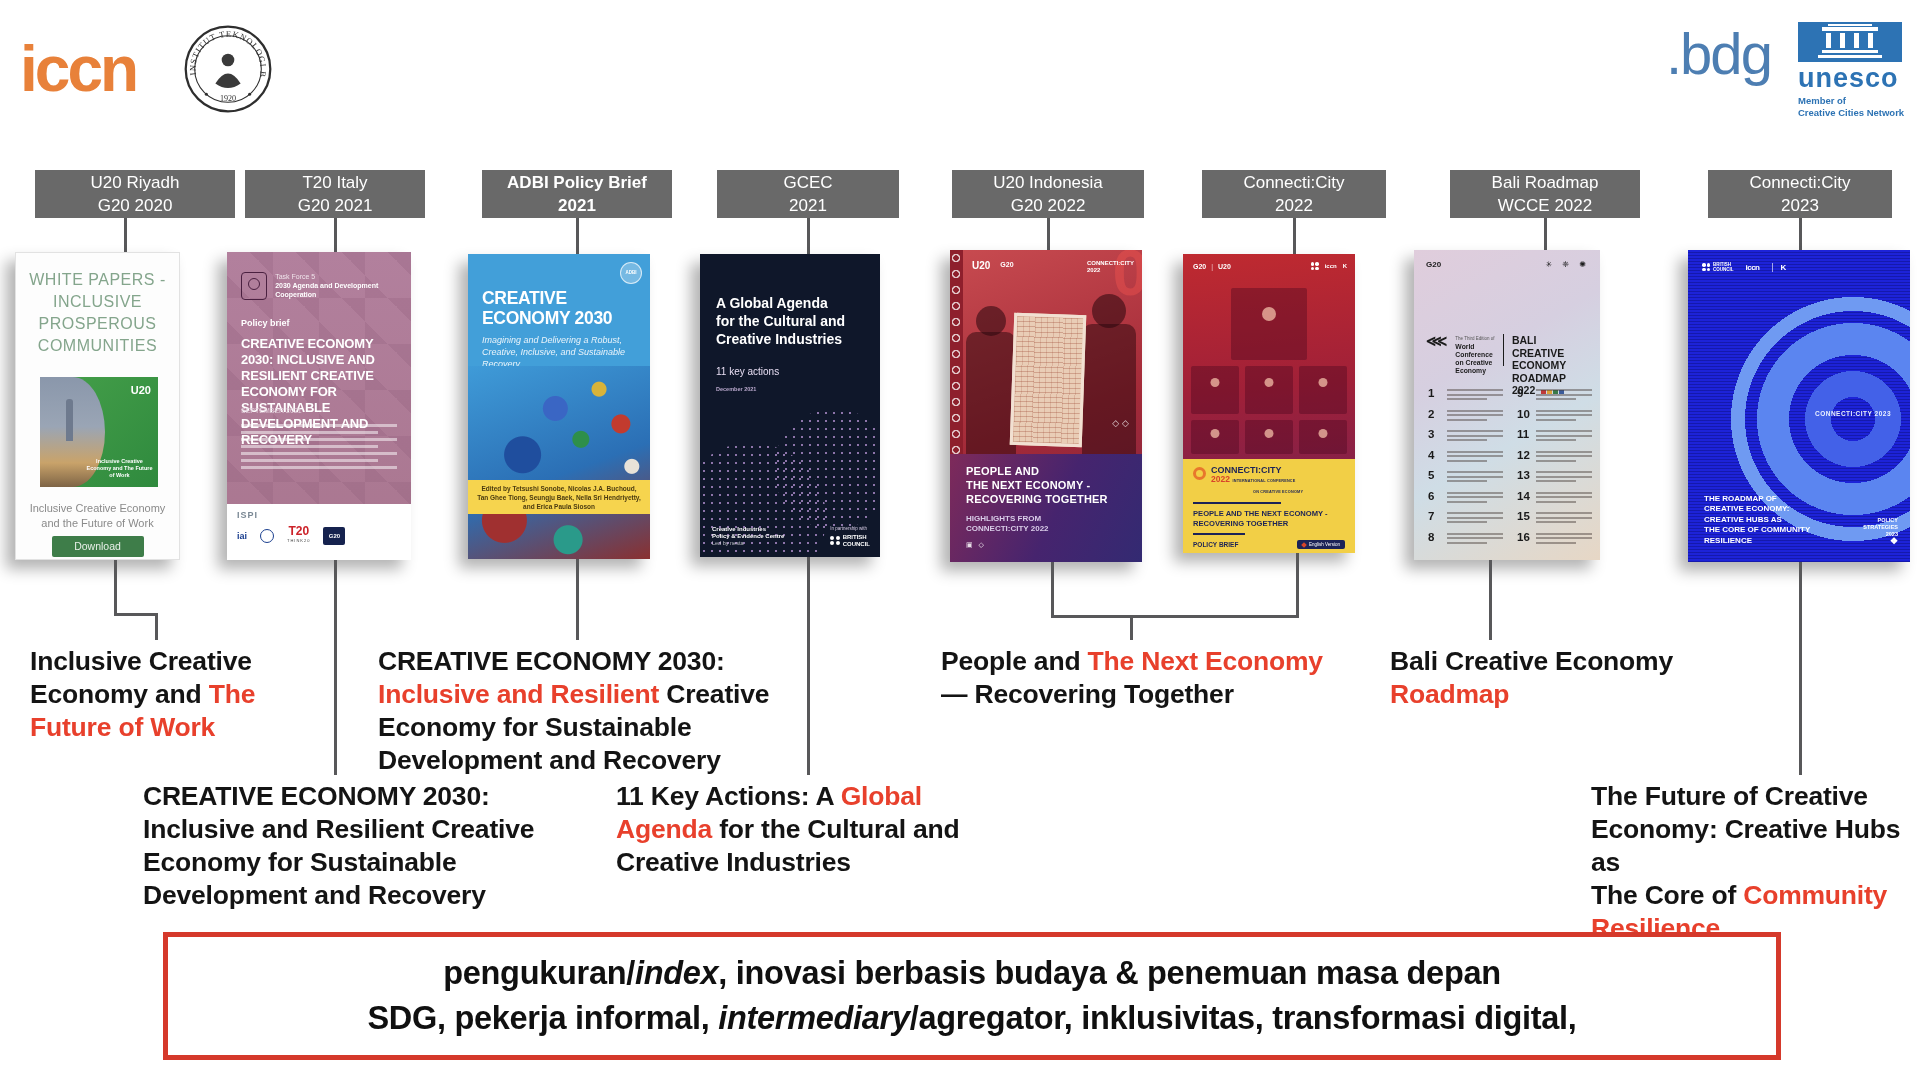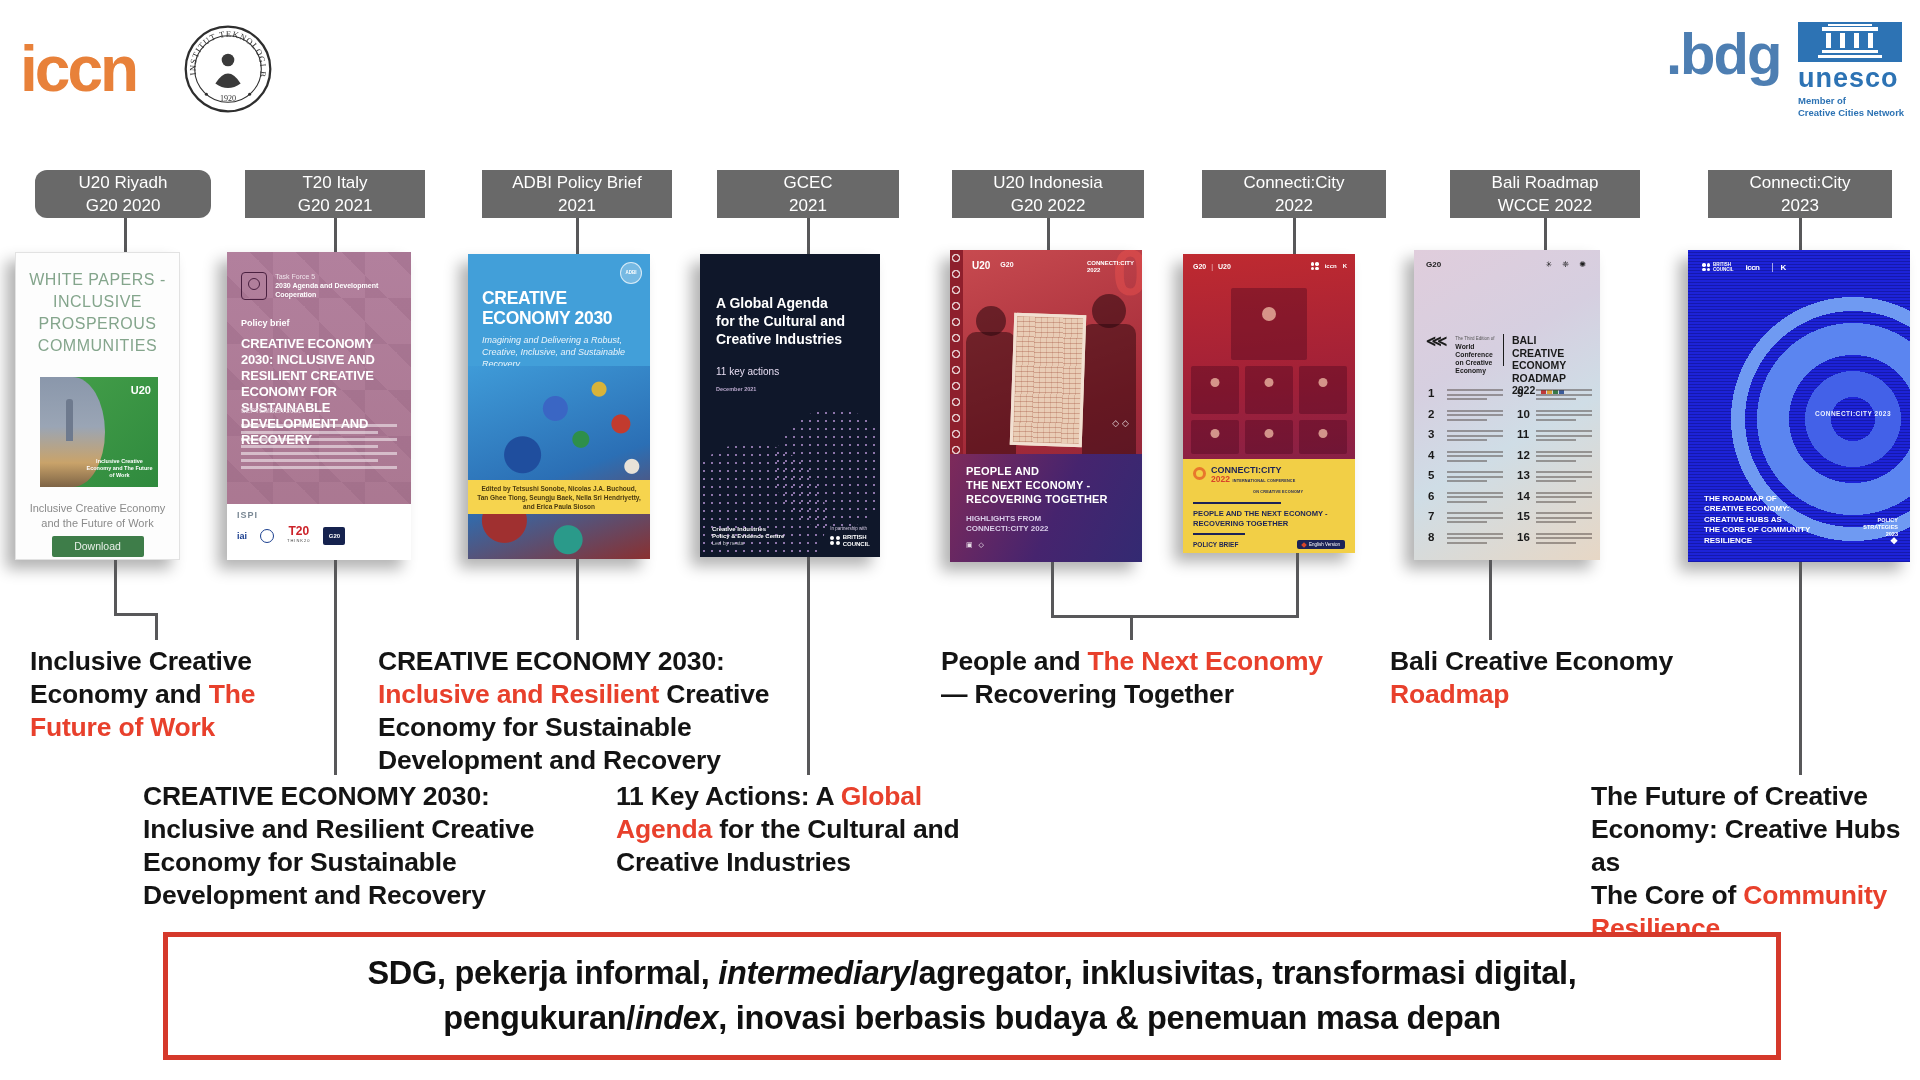--- a/index.html
+++ b/index.html
@@ -6,21 +6,21 @@
   .canvas{position:relative;width:1920px;height:1080px;background:#fff;overflow:hidden;
           font-family:"Liberation Sans",sans-serif;}
 
   
   .iccn-logo{position:absolute;left:20px;top:36px;font-size:64px;font-weight:800;
              letter-spacing:-3px;color:#e8813a;line-height:66px;}
   .itb-seal{position:absolute;left:183px;top:24px;width:90px;height:90px;}
   .slide-title{position:absolute;left:0;right:0;top:48px;text-align:center;font-size:36px;
                line-height:42px;font-weight:800;color:#101010;letter-spacing:-0.5px;}
   .slide-title .em{font-style:italic;}
-  .bdg-logo{position:absolute;left:1666px;top:18px;font-size:58px;font-weight:700;
+  .bdg-logo{position:absolute;left:1666px;top:18px;font-size:58px;font-weight:400;
             letter-spacing:-2px;color:#4d7eb2;line-height:72px;}
   .unesco{position:absolute;left:1798px;top:22px;width:112px;color:#2d73b4;}
   .unesco-rect{width:104px;height:40px;background:#2d73b4;position:relative;}
   .unesco-word{font-size:27px;font-weight:800;letter-spacing:1px;line-height:30px;margin-top:1px;}
   .unesco-small{font-size:9.5px;font-weight:700;line-height:11.5px;margin-top:2px;}
 
   
   .label-box{position:absolute;top:170px;height:48px;background:#696969;color:#fff;
              text-align:center;font-size:17px;line-height:23px;padding-top:1px;box-sizing:border-box;}
   .v{position:absolute;width:3px;background:#58585a;}
@@ -252,23 +252,23 @@
         <rect x="20" y="33" width="64" height="3" fill="#fff"></rect>
       </svg>
     </div>
     <div class="unesco-word">unesco</div>
     <div class="unesco-small">
       <span>Member of</span><br>
       <span>Creative Cities Network</span>
     </div>
   </div>
 
-  <div class="label-box" style="left:35px;width:176px;border-radius:12px;"><span>U20 Riyadh</span><br><span>G20 2020</span></div>
+  <div class="label-box" style="left:35px;width:200px;"><span>U20 Riyadh</span><br><span>G20 2020</span></div>
   <div class="label-box" style="left:245px;width:180px;"><span>T20 Italy</span><br><span>G20 2021</span></div>
-  <div class="label-box" style="left:482px;width:190px;"><span>ADBI Policy Brief</span><br><span>2021</span></div>
+  <div class="label-box" style="left:482px;width:190px;font-weight:bold;"><span>ADBI Policy Brief</span><br><span>2021</span></div>
   <div class="label-box" style="left:717px;width:182px;"><span>GCEC</span><br><span>2021</span></div>
   <div class="label-box" style="left:952px;width:192px;"><span>U20 Indonesia</span><br><span>G20 2022</span></div>
   <div class="label-box" style="left:1202px;width:184px;"><span>Connecti:City</span><br><span>2022</span></div>
   <div class="label-box" style="left:1450px;width:190px;"><span>Bali Roadmap</span><br><span>WCCE 2022</span></div>
   <div class="label-box" style="left:1708px;width:184px;"><span>Connecti:City</span><br><span>2023</span></div>
 
   <div class="v" style="left:124px;top:218px;height:34px;"></div>
   <div class="v" style="left:334px;top:218px;height:34px;"></div>
   <div class="v" style="left:576px;top:218px;height:36px;"></div>
   <div class="v" style="left:807px;top:218px;height:36px;"></div>
@@ -654,17 +654,17 @@
 
   <div class="cap" style="left:30px;top:645px;"><span>Inclusive Creative</span><br><span>Economy and </span><span class="seg-red">The</span><br><span class="seg-red">Future of Work</span></div>
   <div class="cap" style="left:378px;top:645px;"><span>CREATIVE ECONOMY 2030:</span><br><span class="seg-red">Inclusive and Resilient</span><span> Creative</span><br><span>Economy for Sustainable</span><br><span>Development and Recovery</span></div>
   <div class="cap" style="left:941px;top:645px;"><span>People and </span><span class="seg-red">The Next Economy</span><br><span>— Recovering Together</span></div>
   <div class="cap" style="left:1390px;top:645px;"><span>Bali Creative Economy</span><br><span class="seg-red">Roadmap</span></div>
   <div class="cap" style="left:143px;top:780px;"><span>CREATIVE ECONOMY 2030:</span><br><span>Inclusive and Resilient Creative</span><br><span>Economy for Sustainable</span><br><span>Development and Recovery</span></div>
   <div class="cap" style="left:616px;top:780px;"><span>11 Key Actions: A </span><span class="seg-red">Global</span><br><span class="seg-red">Agenda</span><span> for the Cultural and</span><br><span>Creative Industries</span></div>
   <div class="cap" style="left:1563px;top:780px;margin-left:28px;"><span>The Future of Creative</span><br><span>Economy: Creative Hubs as</span><br><span>The Core of </span><span class="seg-red">Community</span><br><span class="seg-red">Resilience</span></div>
 
   <div class="kwbox">
+    <div><span>pengukuran/</span><span class="seg-it">index</span><span>, inovasi berbasis budaya &amp; penemuan masa depan</span></div>
     <div><span>SDG, pekerja informal, </span><span class="seg-it">intermediary</span><span>/agregator, inklusivitas, transformasi digital,</span></div>
-    <div><span>pengukuran/</span><span class="seg-it">index</span><span>, inovasi berbasis budaya &amp; penemuan masa depan</span></div>
   </div>
 
 </div>
 
 </body></html>

